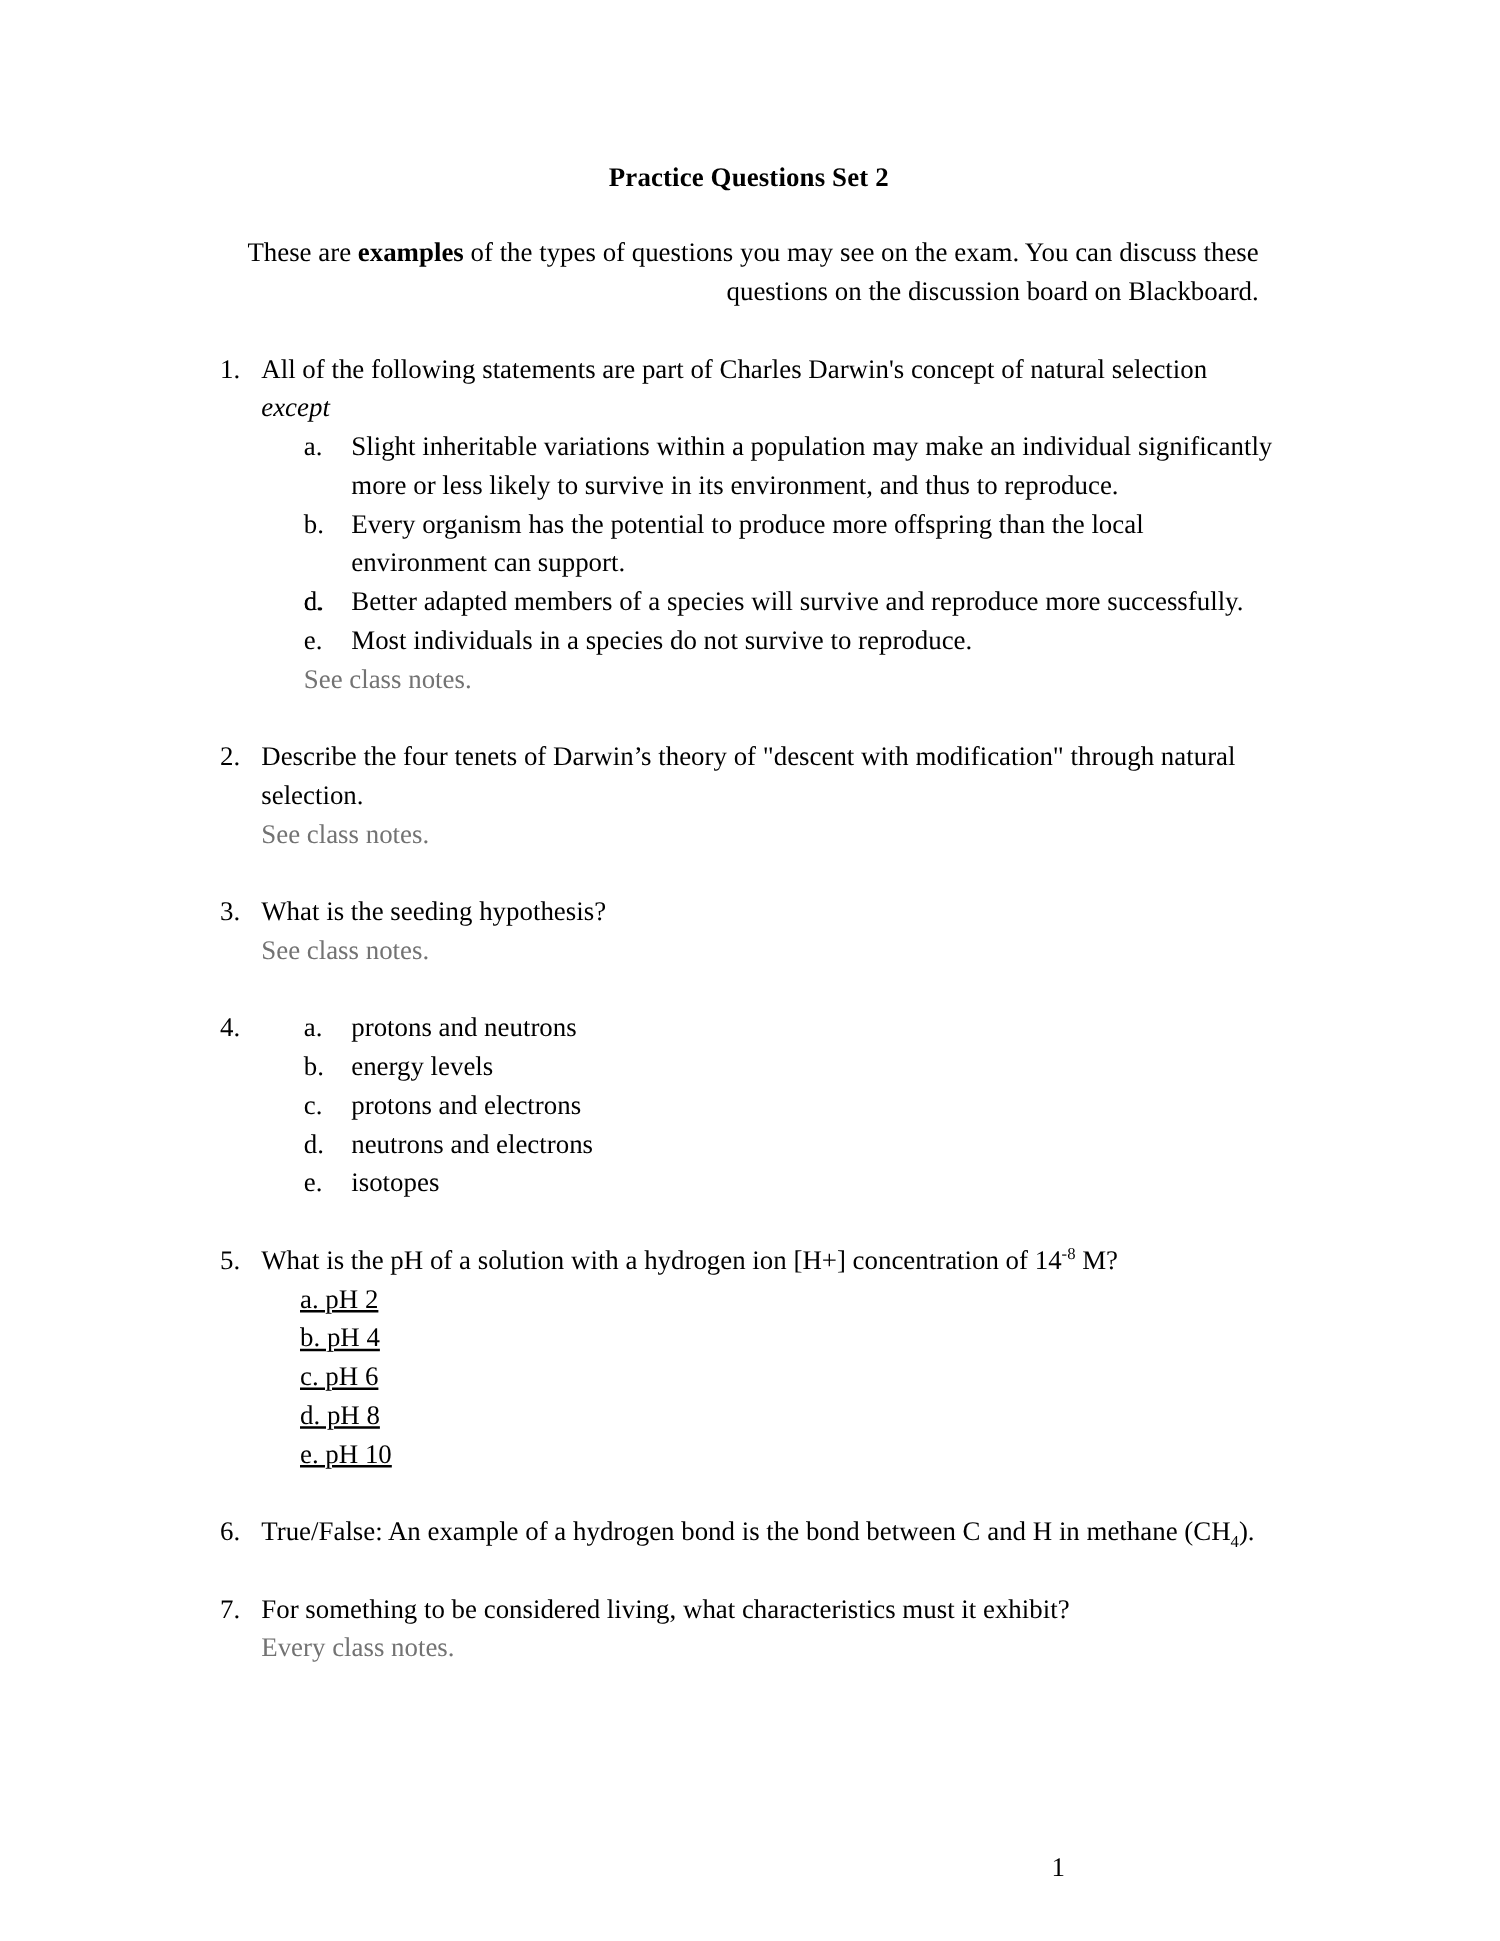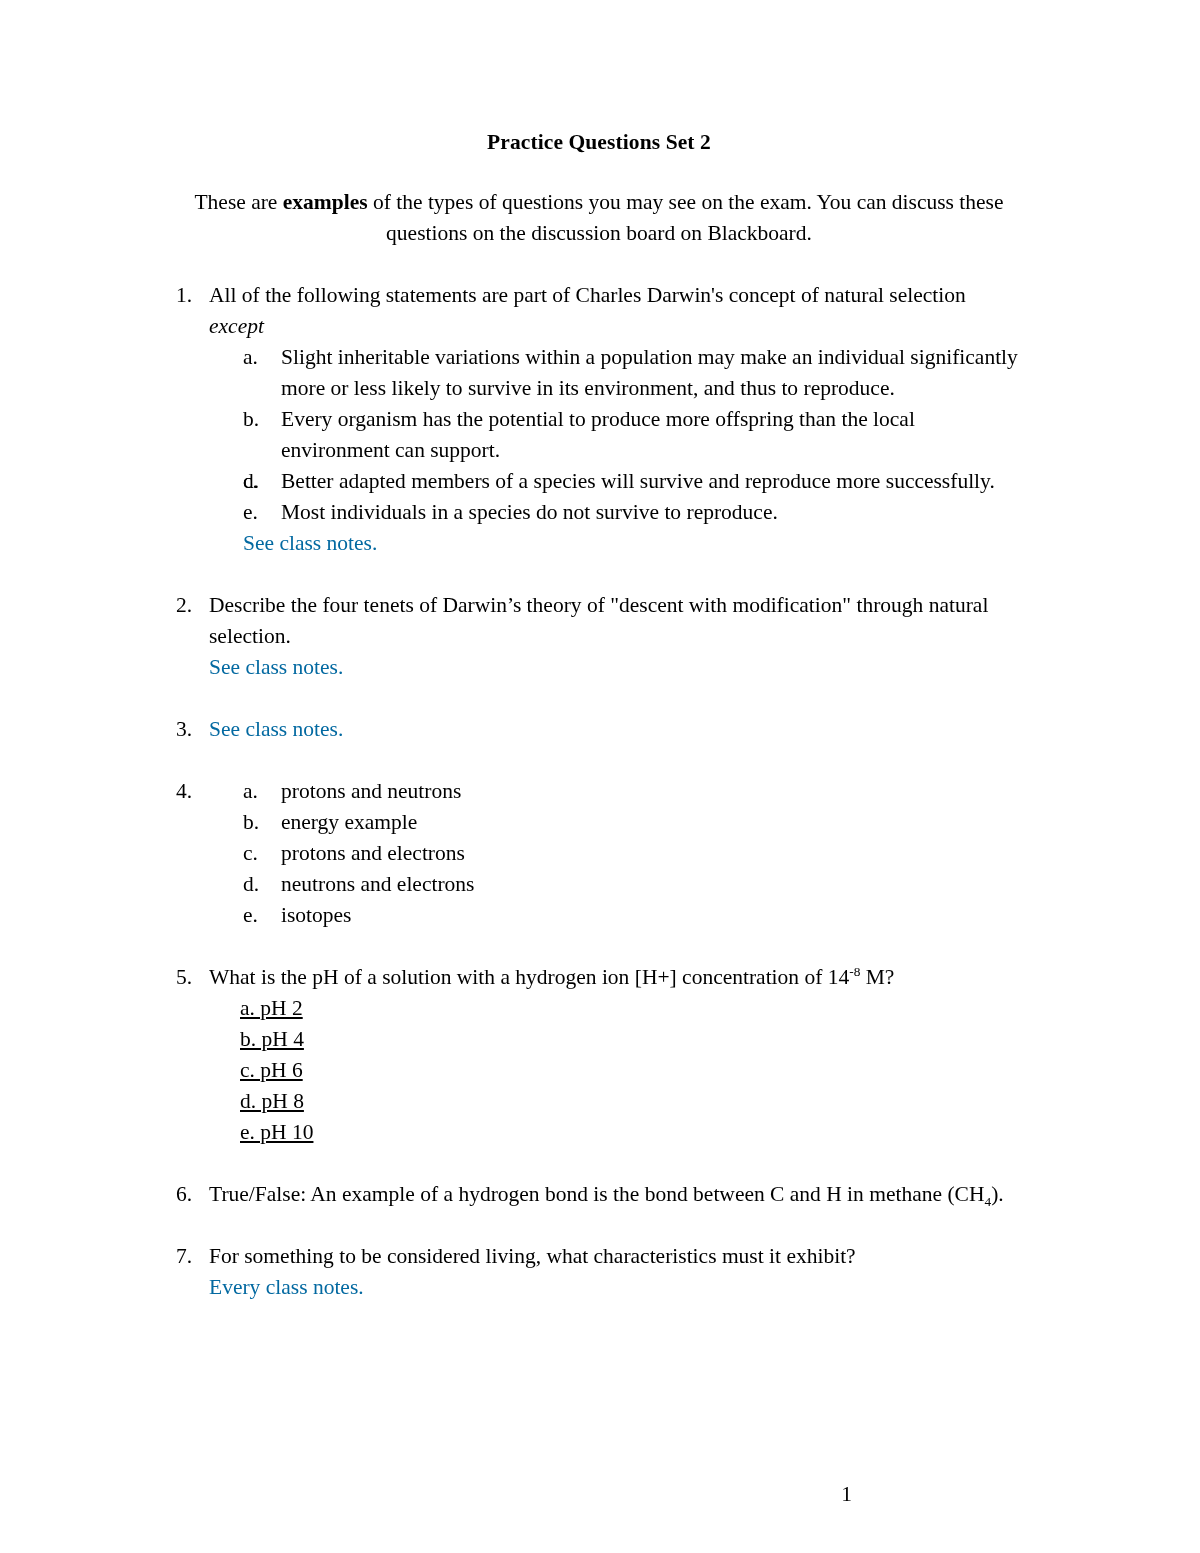--- a/index.html
+++ b/index.html
@@ -30,22 +30,22 @@
     text-align: center;
     font-weight: bold;
     font-size: 21.5px;
     line-height: 1.0;
     margin: 0 0 33px 0;
     letter-spacing: 0.1px;
   }
   .intro {
     font-size: 21.5px;
     line-height: 31px;
-    margin: 0;
-    text-align: center;
+    margin: 15px;
+    text-align: right;
   }
   .intro b { font-weight: bold; }
 
   
   ol.qlist {
     list-style: none;
     margin: 0;
     padding: 0;
   }
   ol.qlist > li.question {
@@ -93,21 +93,21 @@
     padding: 0;
     margin-left: 31px;
     text-decoration: underline;
   }
   ul.plainlist > li.plainitem {
     font-size: 21.5px;
     line-height: 31px;
   }
 
   .answer {
-    color: #0369a1;
+    color: #737373;
     font-size: 21.5px;
     line-height: 31px;
   }
   .answer.indent-letter { margin-left: 34px; }
 
   sup { font-size: 0.62em; vertical-align: super; line-height: 0; }
   sub { font-size: 0.62em; vertical-align: sub; line-height: 0; }
 
   .blank { letter-spacing: -0.5px; }
 
@@ -161,33 +161,34 @@
       </li>
 
       <li class="question">
         <span class="qnum">2.</span>
         <span class="qtext">Describe the four tenets of Darwin’s theory of "descent with modification" through natural selection.</span>
         <div class="answer">See class notes.</div>
       </li>
 
       <li class="question">
         <span class="qnum">3.</span>
+        <span class="qtext">What is the seeding hypothesis?</span>
         <div class="answer">See class notes.</div>
       </li>
 
       <li class="question">
         <span class="qnum">4.</span>
         <ul class="sublist">
           <li class="subitem">
             <span class="sublabel">a.</span>
             <span>protons and neutrons</span>
           </li>
           <li class="subitem">
             <span class="sublabel">b.</span>
-            <span>energy example</span>
+            <span>energy levels</span>
           </li>
           <li class="subitem">
             <span class="sublabel">c.</span>
             <span>protons and electrons</span>
           </li>
           <li class="subitem">
             <span class="sublabel">d.</span>
             <span>neutrons and electrons</span>
           </li>
           <li class="subitem">

